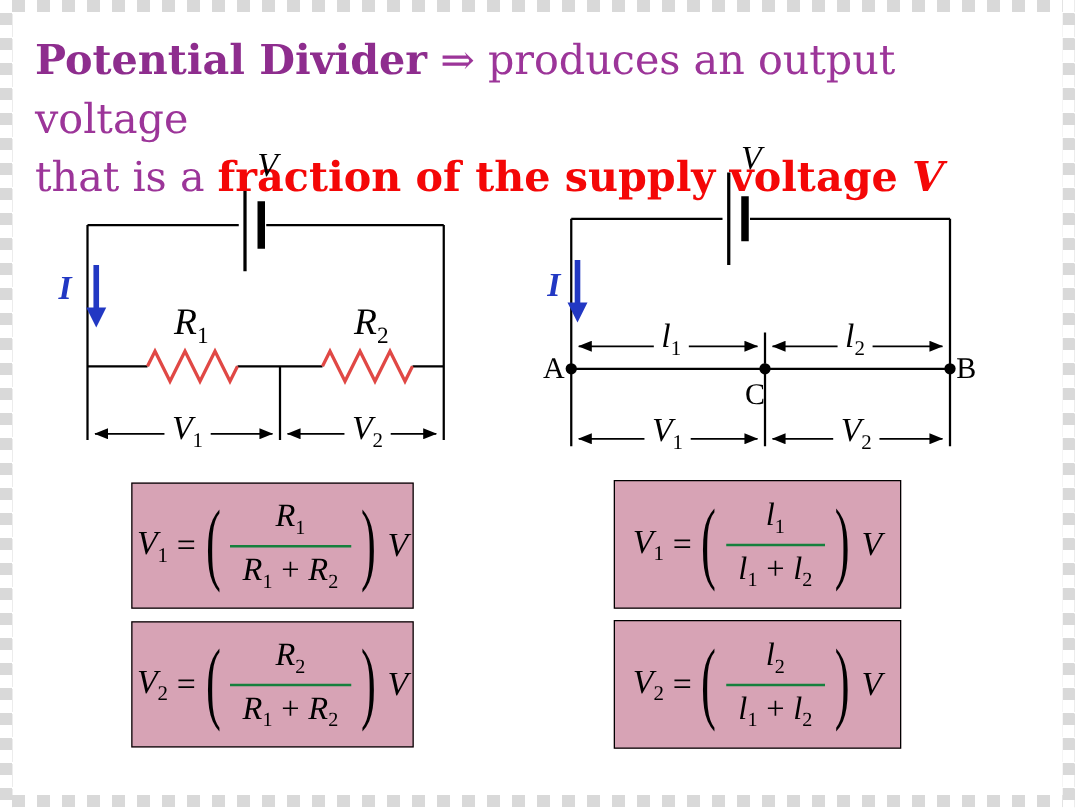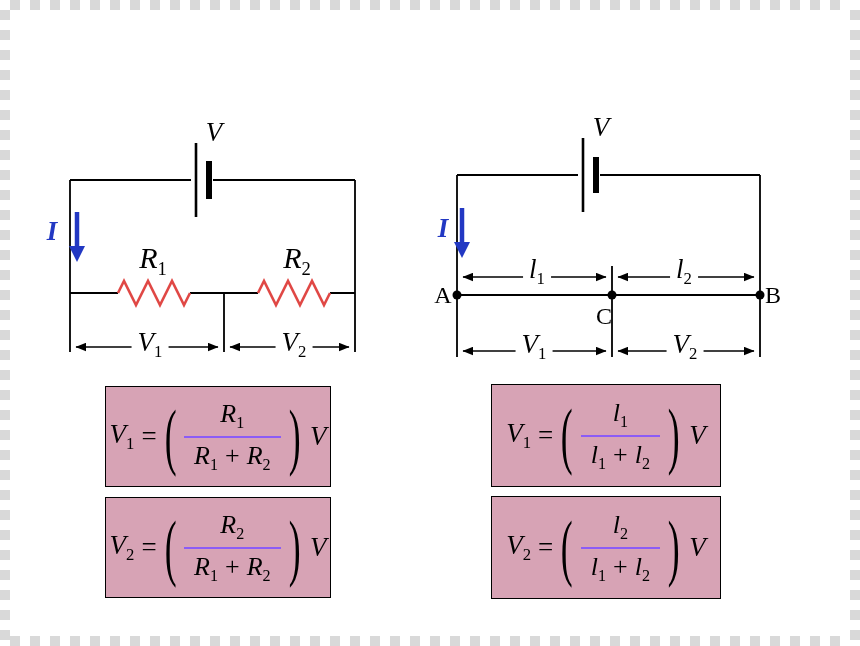--- a/index.html
+++ b/index.html
@@ -36,35 +36,39 @@
   .wbg { background:#fff; padding:1px 6px; }
   .blue { color:#2238c3; font-weight:700; font-style:italic; }
 
   
   .fbox { position:absolute; z-index:2; background:#d7a3b5; border:1.8px solid #000;
           display:flex; align-items:center; justify-content:center; font-size:27px; }
   .frm { display:flex; align-items:center; gap:7px; }
   .frm sub { font-size:0.62em; }
   .frac { display:inline-flex; flex-direction:column; align-items:center; font-size:26px; }
   .frac .num { padding:0 10px 3px; }
-  .frac .den { border-top:2px solid #8b5cf6; padding:3px 10px 0; }
+  .frac .den { border-top:2px solid #15803d; padding:3px 10px 0; }
   .frac .op { font-style:normal; margin:0 7px; }
   .paren { display:inline-block; font-size:34px; line-height:1; transform:scaleY(2.15) scaleX(1.05); margin:0 1px; }
   .mult { margin-left:2px; }
 </style>
 </head>
 <body>
 
 <div class="stage">
 
   <div class="checker ck-top"></div>
   <div class="checker ck-bottom"></div>
   <div class="checker ck-left"></div>
   <div class="checker ck-right"></div>
 
+  <div class="title">
+    <span class="t-bold">Potential Divider</span><span> ⇒ produces an output voltage</span><br>
+    <span>that is a </span><span class="red">fraction of the supply voltage </span><span class="red-i">V</span>
+  </div>
 
   <svg class="art" width="860" height="646" viewBox="0 0 860 646">
     <defs>
       <marker id="arr" viewBox="0 0 10 8" refX="9.5" refY="4" markerWidth="11" markerHeight="9" markerUnits="userSpaceOnUse" orient="auto-start-reverse">
         <path d="M0,0 L10,4 L0,8 Z" fill="#000"></path>
       </marker>
     </defs>
 
     <g stroke="#000" stroke-width="1.8" fill="none">
       <path d="M70,180 H191 M213,180 H355 M70,180 V352 M355,180 V352 M70,293 H118 M190,293 H258 M330,293 H355 M224,293 V352"></path>

